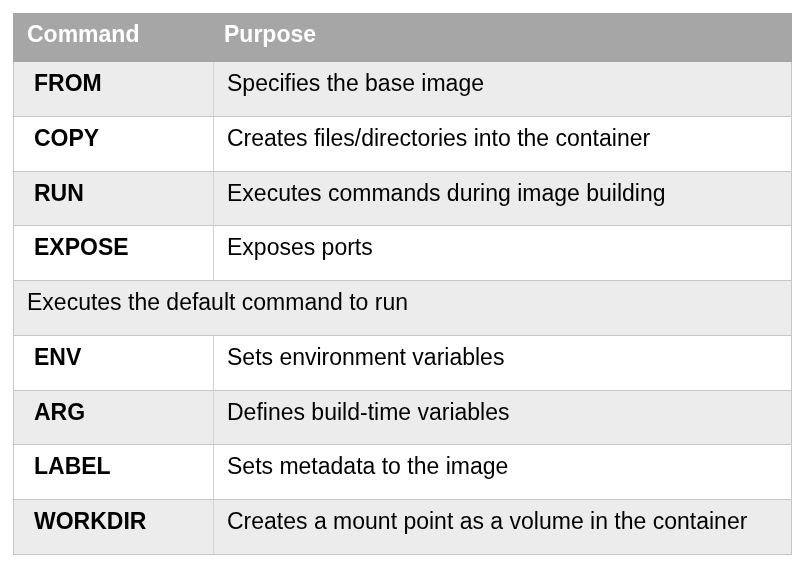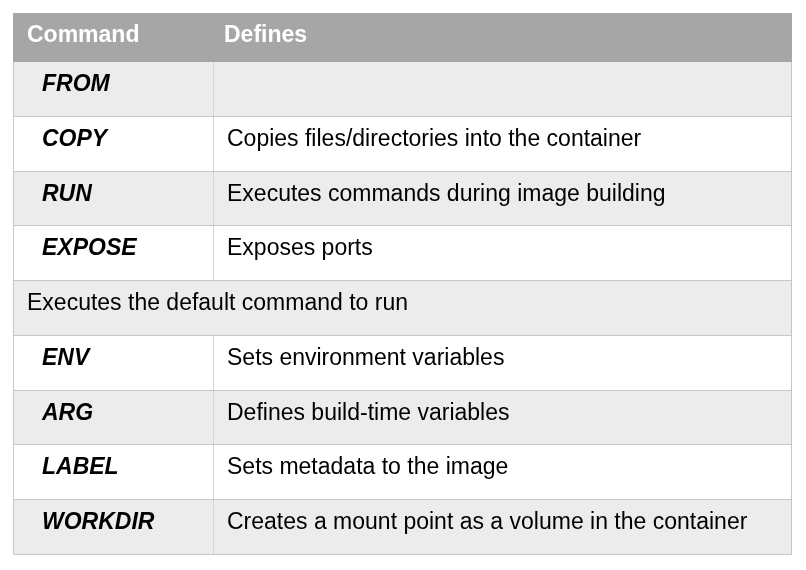--- a/index.html
+++ b/index.html
@@ -63,50 +63,50 @@
     background: var(--band-bg, #ececec);
   }
   .row + .row {
     border-top: 1px solid var(--border, #c9c9c9);
   }
   .cell-cmd {
     width: 200px;
     flex: 0 0 200px;
     box-sizing: border-box;
     border-right: 1px solid var(--divider, #d4d4d4);
-    padding: 7px 6px 0 28px;
+    padding: 7px 6px 0 20px;
     font-weight: bold;
-    font-style: italic;
   }
   .cell-pur {
     flex: 1;
     box-sizing: border-box;
     padding: 7px 4px 0 13px;
     white-space: nowrap;
     overflow: hidden;
   }
 </style>
 </head>
 <body>
 
 <div class="page">
   <div class="cmd-table">
     <div class="header-row">
       <div class="hcell-cmd">Command</div>
-      <div class="hcell-pur">Defines</div>
+      <div class="hcell-pur">Purpose</div>
     </div>
     <div class="tbody" id="tbody">
   <div class="row">
     <div class="cell-cmd">FROM</div>
+    <div class="cell-pur">Specifies the base image</div>
   </div>
 
 
   <div class="row">
     <div class="cell-cmd">COPY</div>
-    <div class="cell-pur">Copies files/directories into the container</div>
+    <div class="cell-pur">Creates files/directories into the container</div>
   </div>
 
   <div class="row">
     <div class="cell-cmd">RUN</div>
     <div class="cell-pur">Executes commands during image building</div>
   </div>
 
   <div class="row">
     <div class="cell-cmd">EXPOSE</div>
     <div class="cell-pur">Exposes ports</div>

